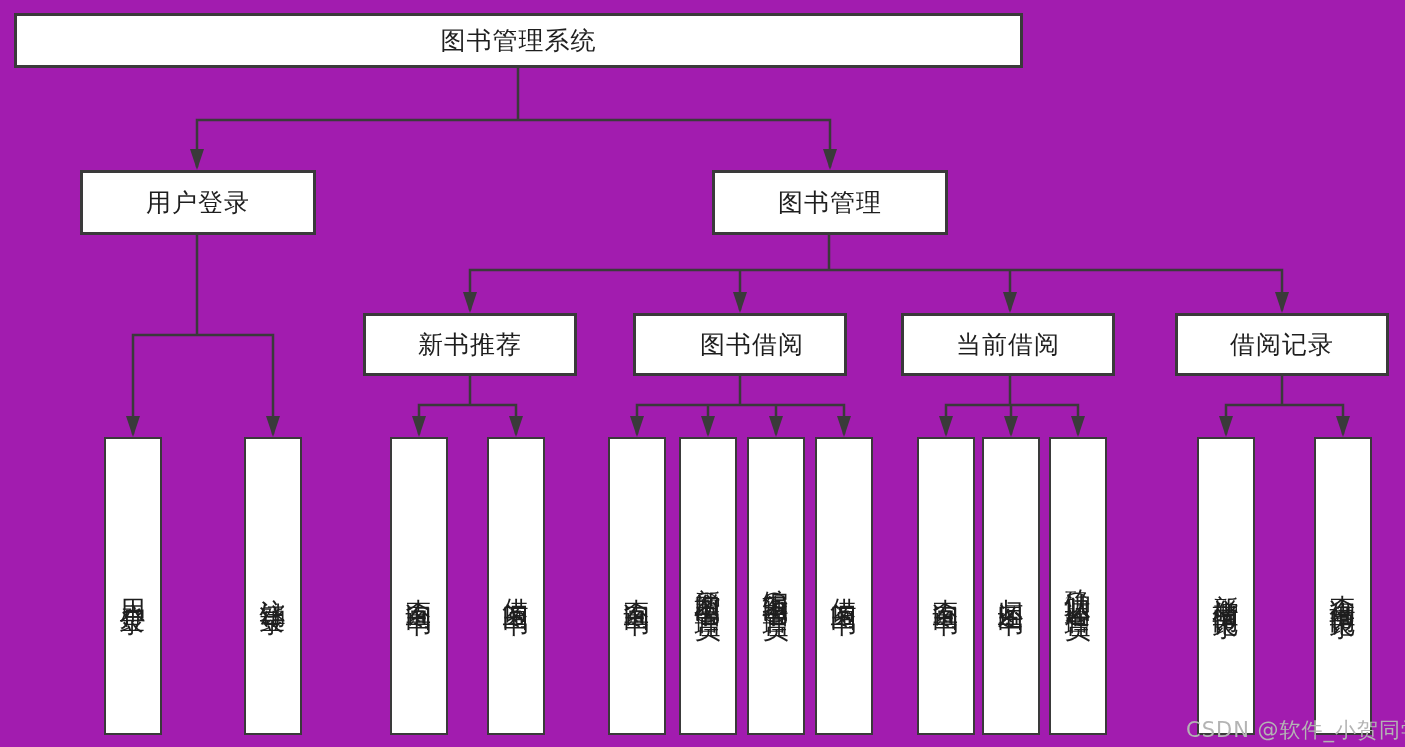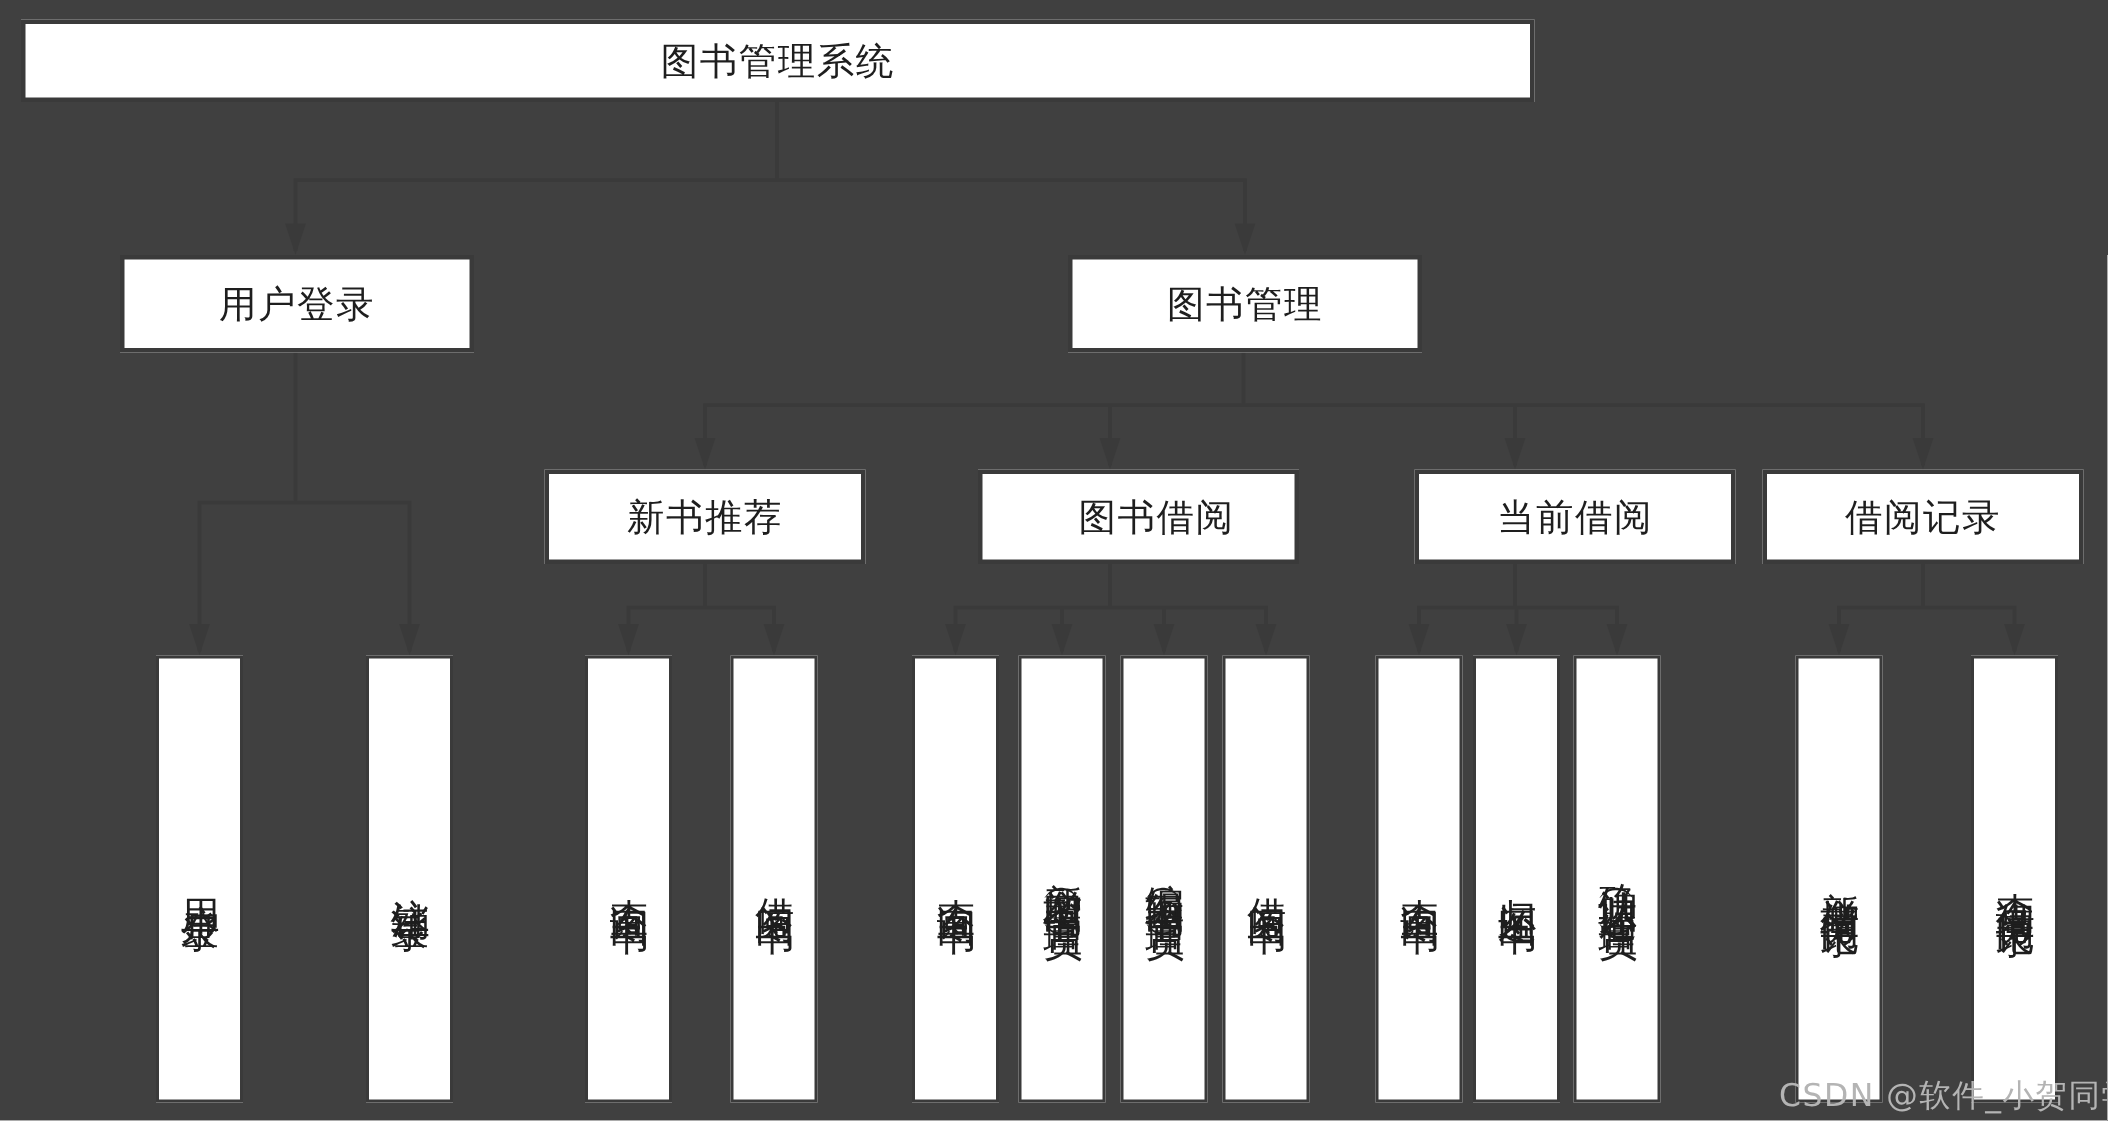--- a/index.html
+++ b/index.html
@@ -1,19 +1,19 @@
 <!DOCTYPE html>
 <html><head>
 <meta charset="utf-8">
 <style>
   html,body { margin:0; padding:0; background:#ffffff; }
   .canvas {
     position:relative;
     width:1405px; height:747px;
-    background:#404040;
+    background:#a21caf;
     font-family:"DejaVu Sans","Liberation Sans",sans-serif;
     overflow:hidden;
     text-decoration:underline;
   }
   svg.connectors { position:absolute; left:0; top:0; width:1405px; height:747px; }
   .box {
     position:absolute;
     box-sizing:border-box;
     background:#ffffff;
     border:3px solid #3a3a3a;
@@ -86,24 +86,24 @@
   <div class="box" style="left:80px; top:170px; width:236px; height:65px;">
     <span class="hlabel">用户登录</span>
   </div>
   <div class="box" style="left:712px; top:170px; width:236px; height:65px;align-items:center;">
     <span class="hlabel">图书管理</span>
   </div>
 
   <div class="box" style="left:363px; top:313px; width:214px; height:63px;">
     <span class="hlabel">新书推荐</span>
   </div>
-  <div class="box" style="left:652px; top:313px; width:214px; height:63px;padding-left:24px;">
+  <div class="box" style="left:633px; top:313px; width:214px; height:63px;padding-left:24px;">
     <span class="hlabel">图书借阅</span>
   </div>
-  <div class="box" style="left:943px; top:313px; width:214px; height:63px;">
+  <div class="box" style="left:901px; top:313px; width:214px; height:63px;">
     <span class="hlabel">当前借阅</span>
   </div>
   <div class="box" style="left:1175px; top:313px; width:214px; height:63px;align-items:center;">
     <span class="hlabel">借阅记录</span>
   </div>
 
   <div class="box vbox" style="left:104px;">
     <span class="vlabel">用户登录</span>
   </div>
   <div class="box vbox" style="left:244px;">

